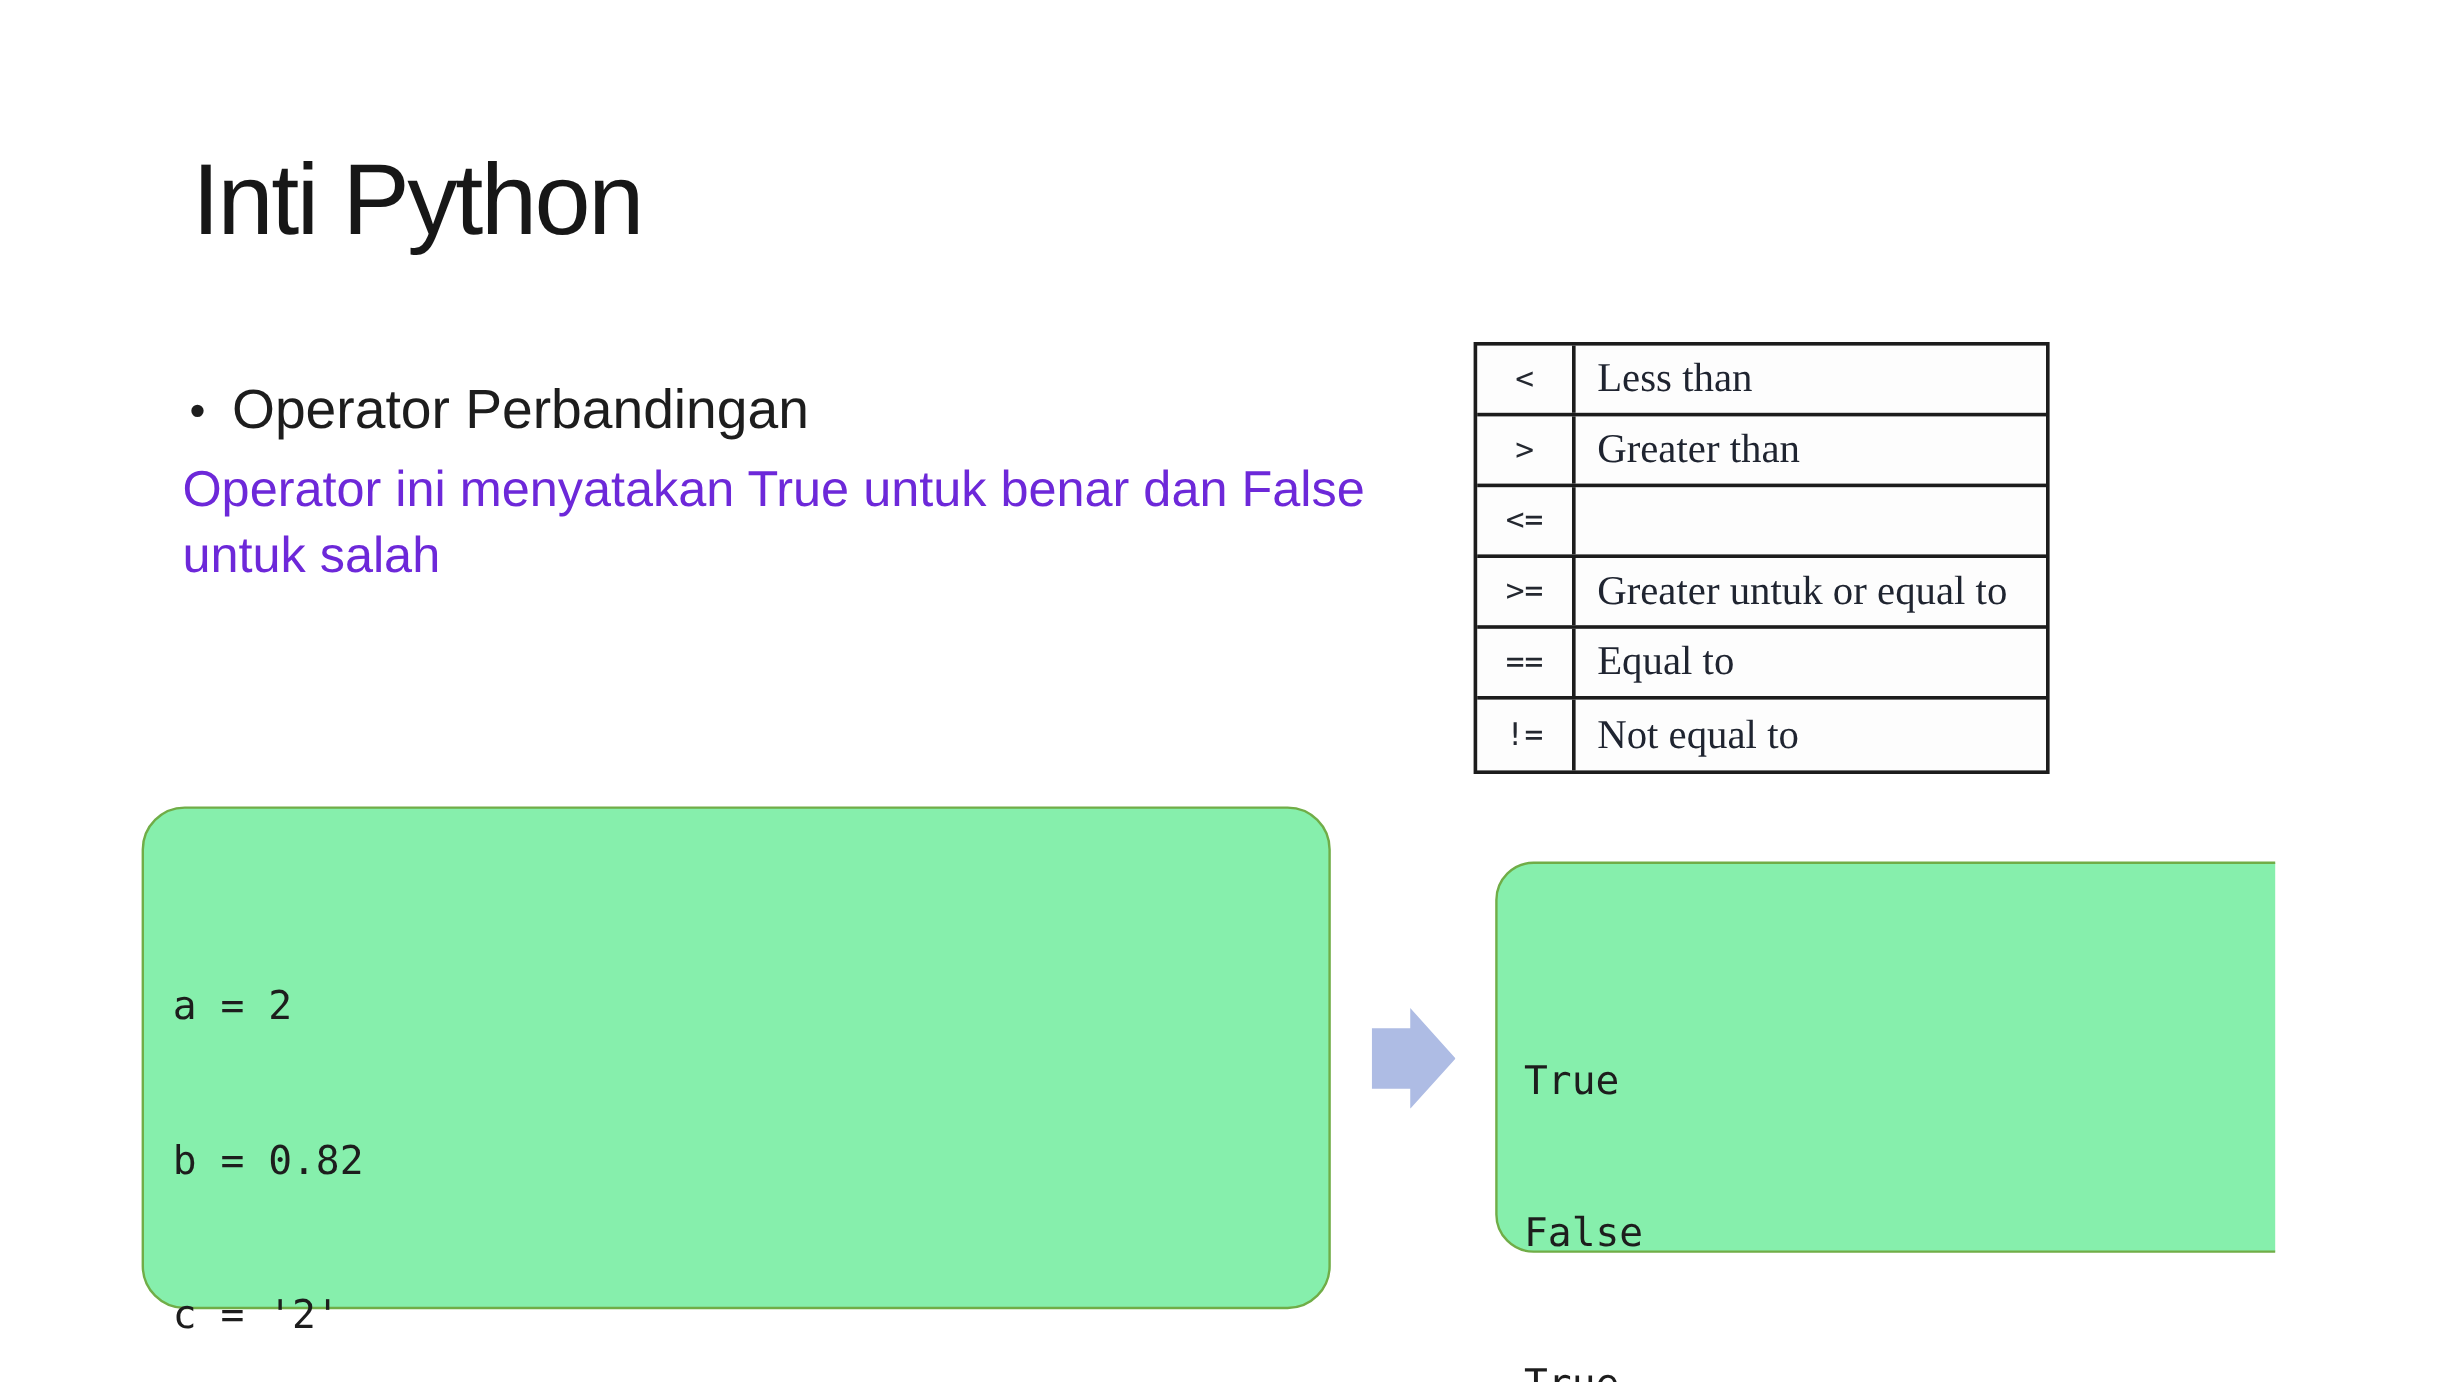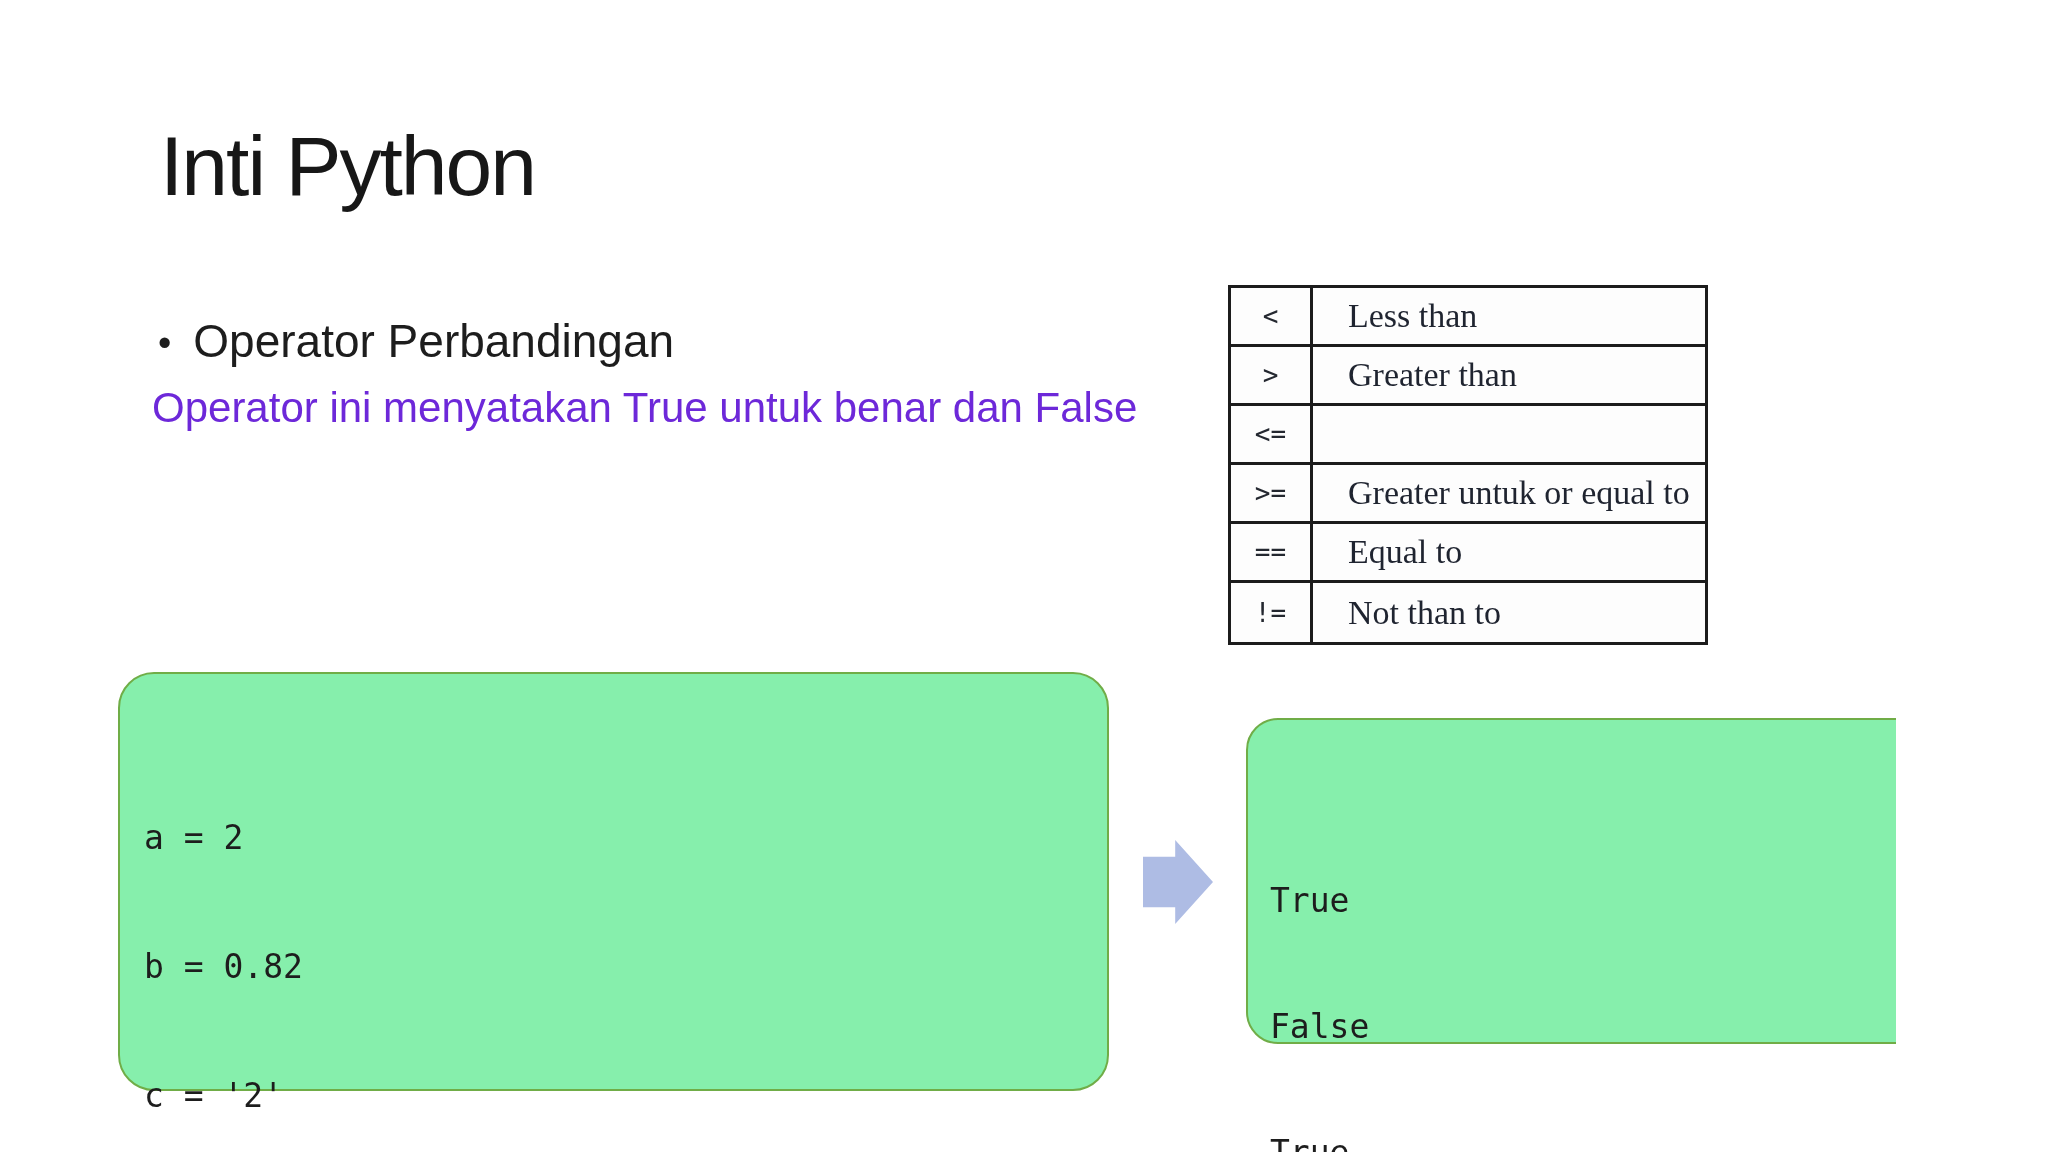--- a/index.html
+++ b/index.html
@@ -29,21 +29,21 @@
     display:grid;grid-template-columns:82px 1fr;height:59px;box-sizing:border-box;
     border-bottom:3px solid var(--tborder,#1c1c1c);
   }
   .op-row:last-child{border-bottom:none;}
   .op-cell{
     border-right:3px solid var(--tborder,#1c1c1c);
     display:flex;align-items:center;justify-content:center;
     font-family:"DejaVu Sans Mono",monospace;font-size:26px;color:#242830;
   }
   .desc-cell{
-    display:flex;align-items:center;padding-left:35px;
+    display:flex;align-items:center;padding-left:18px;
     font-family:"Liberation Serif",serif;font-size:34px;color:#1f2430;
   }
   
   .code-box{
     position:absolute;left:118px;top:672px;width:991px;height:419px;box-sizing:border-box;
     border:2px solid var(--green,#70ad47);border-radius:36px;background:#86efac;
   }
   .code-text{
     position:absolute;left:24px;top:56px;
     font-family:"DejaVu Sans Mono",monospace;font-size:33px;line-height:43px;
@@ -71,20 +71,21 @@
 
   <div class="title">Inti Python</div>
 
   <div class="bullet-row">
     <span class="bullet-glyph">•</span>
     <span>Operator Perbandingan</span>
   </div>
 
   <div class="description">
     <div>Operator ini menyatakan True untuk benar dan False</div>
+    <div>untuk salah</div>
   </div>
 
   <div class="op-table">
     <div class="op-row">
       <div class="op-cell">&lt;</div>
       <div class="desc-cell">Less than</div>
     </div>
     <div class="op-row">
       <div class="op-cell">&gt;</div>
       <div class="desc-cell">Greater than</div>
@@ -95,21 +96,21 @@
     <div class="op-row">
       <div class="op-cell">&gt;=</div>
       <div class="desc-cell">Greater untuk or equal to</div>
     </div>
     <div class="op-row">
       <div class="op-cell">==</div>
       <div class="desc-cell">Equal to</div>
     </div>
     <div class="op-row">
       <div class="op-cell">!=</div>
-      <div class="desc-cell">Not than to</div>
+      <div class="desc-cell">Not equal to</div>
     </div>
   </div>
 
   <div class="code-box">
     <div class="code-text">
       <div>a = 2</div>
       <div>b = 0.82</div>
       <div>c = '2'</div>
       
       

